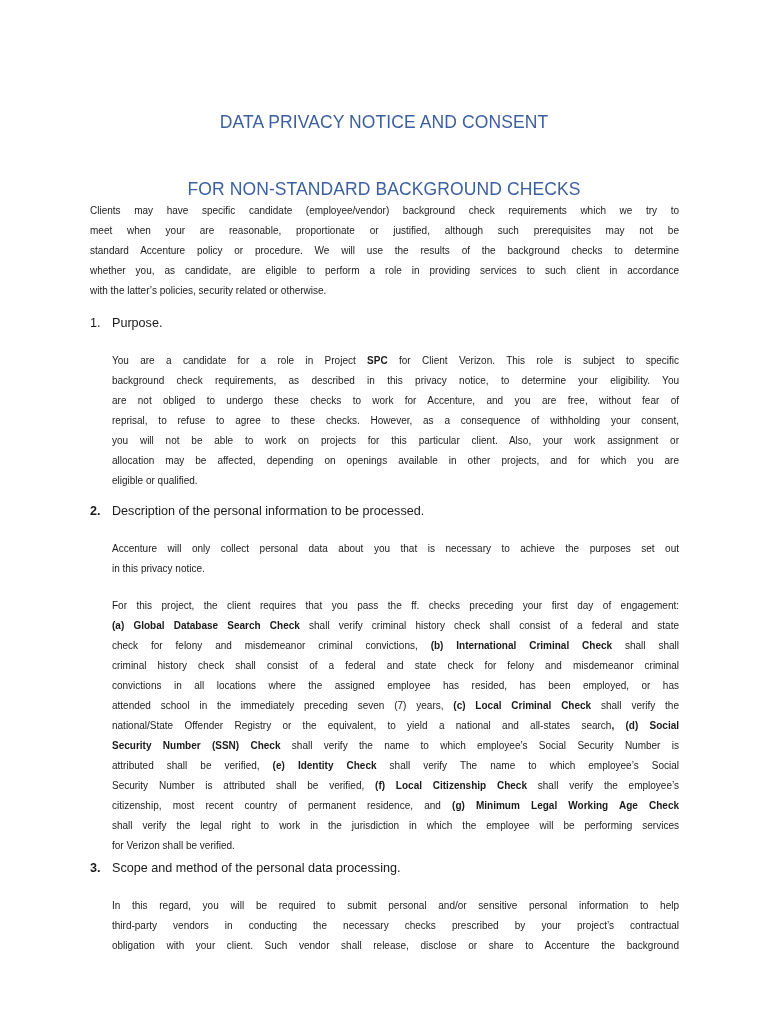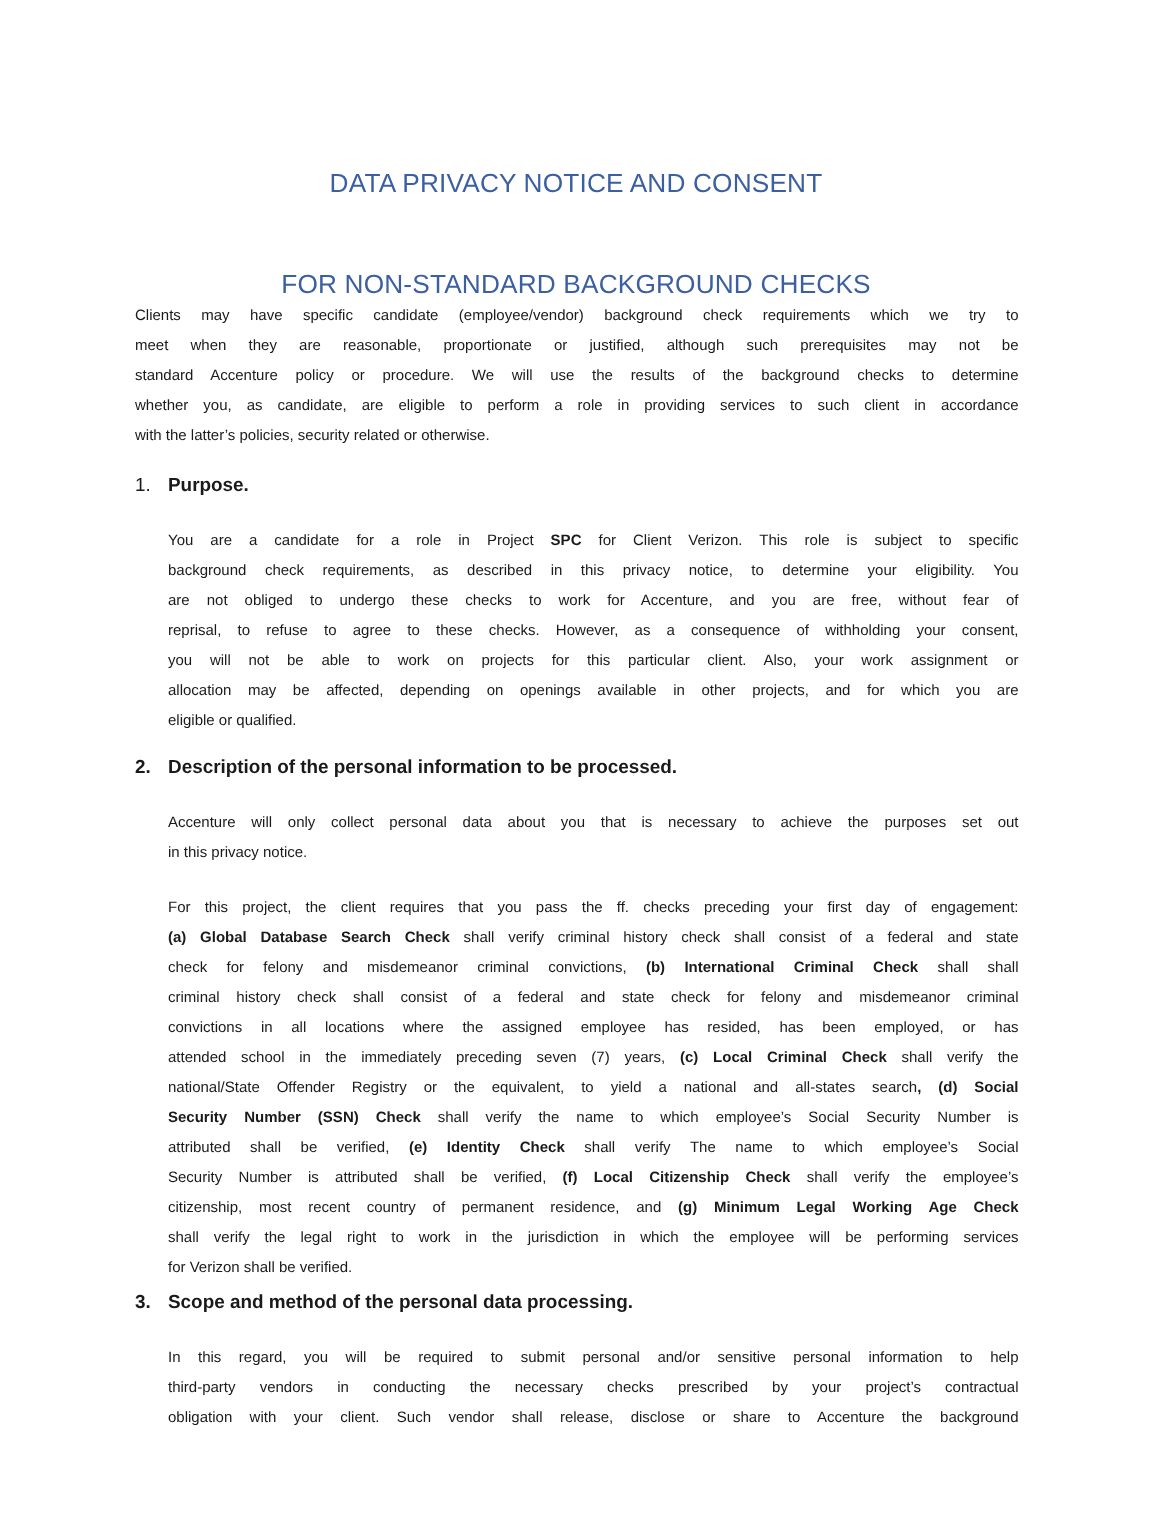--- a/index.html
+++ b/index.html
@@ -8,34 +8,34 @@
   .page { position:absolute; left:0; top:0; width:768px; height:1024px; background:#fff; }
   .title { position:absolute; left:0; width:768px; text-align:center;
            color:#3b5fa0; font-size:17.5px; letter-spacing:0.1px; }
   .title.l1 { top:112px; }
   .title.l2 { top:138px;margin-top:41px; }
   .line { position:absolute; font-size:10px; line-height:16px; white-space:nowrap; }
   .just { text-align:justify; text-align-last:justify; }
   .intro .line { left:90px; width:589px; }
   .sec .line { left:112px; width:567px; }
   .num { position:absolute; left:90px; font-size:12.6px; line-height:16px; }
-  .head { position:absolute; left:112px; font-size:12.6px; line-height:16px; font-weight:bold; }
+  .head { position:absolute; left:112px; font-size:12.6px; line-height:16px; font-weight:normal; }
   b { font-weight:bold; }
 </style>
 </head>
 <body>
 
 <div class="page">
 
   <div class="title l1">DATA PRIVACY NOTICE AND CONSENT</div>
   <div class="title l2">FOR NON-STANDARD BACKGROUND CHECKS</div>
 
   <div class="intro">
     <div class="line just" style="top:203px">Clients may have specific candidate (employee/vendor) background check requirements which we try to</div>
-    <div class="line just" style="top:223px">meet when they are reasonable, proportionate or justified, although such prerequisites may not be</div>
+    <div class="line just" style="top:223px">meet when your are reasonable, proportionate or justified, although such prerequisites may not be</div>
     <div class="line just" style="top:243px">standard Accenture policy or procedure.  We will use the results of the background checks to determine</div>
     <div class="line just" style="top:263px">whether you, as candidate, are eligible to perform a role in providing services to such client in accordance</div>
     <div class="line" style="top:283px">with the latter’s policies, security related or otherwise.</div>
   </div>
 
   <div class="sec">
     <div class="num" style="top:315px;font-weight:normal">1.</div>
     <div class="head" style="top:315px">Purpose.</div>
 
     <div class="line just" style="top:353px"><span>You are a candidate for a role in Project </span><b>SPC</b><span> for Client Verizon. This role is subject to specific</span></div>

